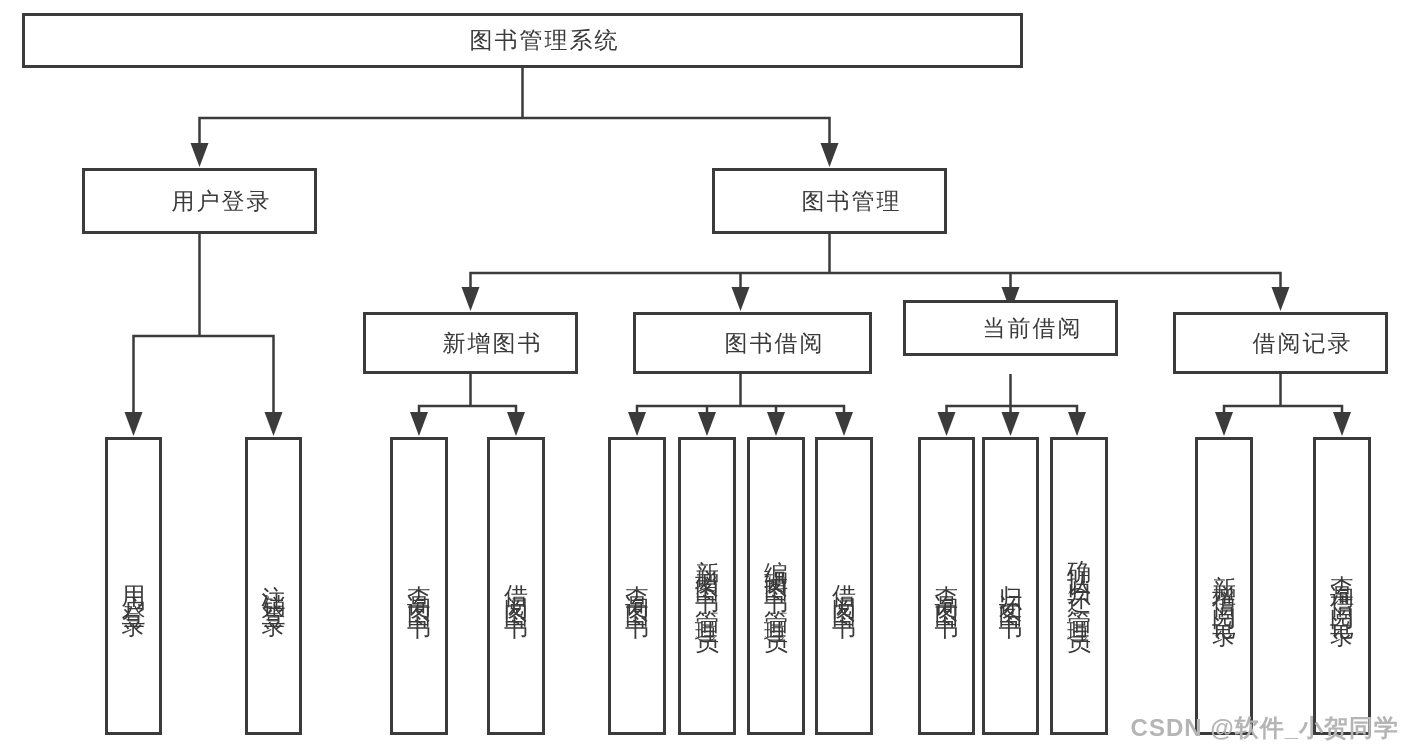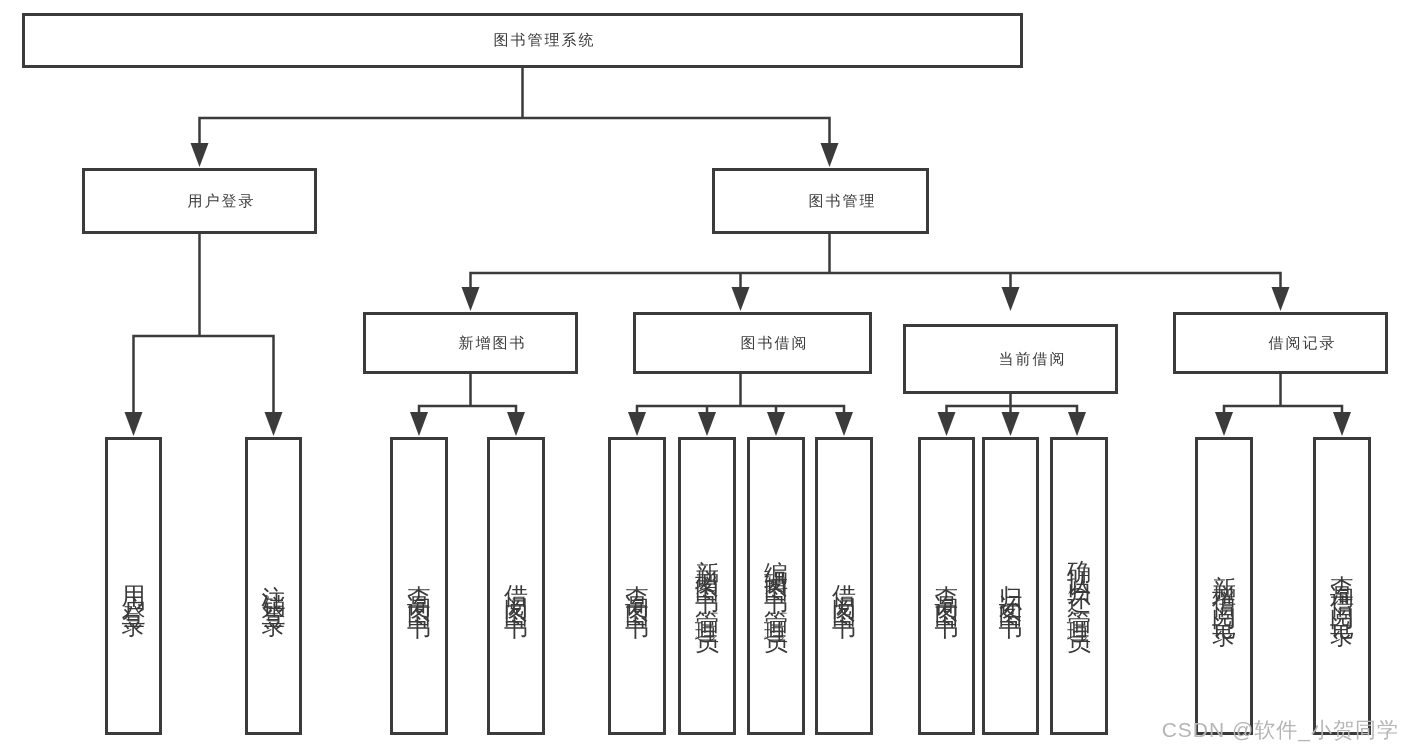--- a/index.html
+++ b/index.html
@@ -19,36 +19,37 @@
   #connectors{position:absolute;left:0;top:0;z-index:1;}
   .box{
     position:absolute;
     box-sizing:border-box;
     background:var(--bg);
     border:3px solid var(--line);
     display:flex;align-items:center;justify-content:center;
     color:var(--text);
     z-index:2;
   }
-  .hbox{font-size:15px;letter-spacing:2px;white-space:nowrap;padding-left:44px;}
+  .hbox{font-size:23px;letter-spacing:2px;white-space:nowrap;padding-left:44px;}
   .vbox{
     writing-mode:vertical-rl;
     text-orientation:mixed;
     font-size:24px;
     letter-spacing:10px;
     line-height:1;
   }
   .watermark{
     position:absolute;
     right:6px;bottom:3px;
-    font-size:21px;
+    font-size:24px;
     color:var(--wm);
     letter-spacing:1px;
     z-index:5;
     white-space:nowrap;
+    font-weight:bold;
   }
 </style>
 </head>
 <body>
 
 <div class="canvas">
 
   <svg id="connectors" width="1405" height="747" viewBox="0 0 1405 747">
       <path d="M522.5 68V118M199.5 116.75V118H829.5V116.75M199.5 118V146M829.5 118V146M199.5 234V336M133.5 334.75V336H273.5V334.75M133.5 336V415M273.5 336V415M829.5 234V273M470.5 271.75V273H1280.5V271.75M470.5 273V290M740.5 273V290M1010.5 273V290M1280.5 273V290M470.5 374V406M419 404.75V406H516V404.75M419 406V415M516 406V415M740.5 374V406M637 404.75V406H844V404.75M637 406V415M707 406V415M776 406V415M844 406V415M1010.5 374V406M946.5 404.75V406H1077V404.75M946.5 406V415M1010.5 406V415M1077 406V415M1280.5 374V406M1224 404.75V406H1342V404.75M1224 406V415M1342 406V415" fill="none" stroke="#3b3b3b" stroke-width="2.5"></path>
       <polygon points="190.5,143 208.5,143 199.5,167" fill="#3b3b3b"></polygon>
@@ -68,25 +69,25 @@
       <polygon points="937.5,412 955.5,412 946.5,436" fill="#3b3b3b"></polygon>
       <polygon points="1001.5,412 1019.5,412 1010.5,436" fill="#3b3b3b"></polygon>
       <polygon points="1068,412 1086,412 1077,436" fill="#3b3b3b"></polygon>
       <polygon points="1215,412 1233,412 1224,436" fill="#3b3b3b"></polygon>
       <polygon points="1333,412 1351,412 1342,436" fill="#3b3b3b"></polygon>
     </svg>
 
   <div class="box hbox" style="left:22px;top:13px;width:1001px;height:55px">图书管理系统</div>
 
   <div class="box hbox" style="left:82px;top:168px;width:235px;height:66px">用户登录</div>
-  <div class="box hbox" style="left:712px;top:168px;width:217px;height:66px">图书管理</div>
+  <div class="box hbox" style="left:712px;top:168px;width:235px;height:66px">图书管理</div>
 
   <div class="box hbox" style="left:363px;top:312px;width:215px;height:62px">新增图书</div>
   <div class="box hbox" style="left:633px;top:312px;width:239px;height:62px">图书借阅</div>
-  <div class="box hbox" style="left:903px;top:324px;width:215px;height:70px">当前借阅</div>
+  <div class="box hbox" style="left:903px;top:300px;width:215px;height:56px">当前借阅</div>
   <div class="box hbox" style="left:1173px;top:312px;width:215px;height:62px">借阅记录</div>
 
   <div class="box vbox" style="left:105px;top:437px;width:57px;height:298px">用户登录</div>
   <div class="box vbox" style="left:245px;top:437px;width:57px;height:298px">注销登录</div>
 
   <div class="box vbox" style="left:390px;top:437px;width:58px;height:298px">查询图书</div>
   <div class="box vbox" style="left:487px;top:437px;width:58px;height:298px">借阅图书</div>
 
   <div class="box vbox" style="left:608px;top:437px;width:58px;height:298px">查询图书</div>
   <div class="box vbox" style="left:678px;top:437px;width:58px;height:298px">新增图书（管理员）</div>

